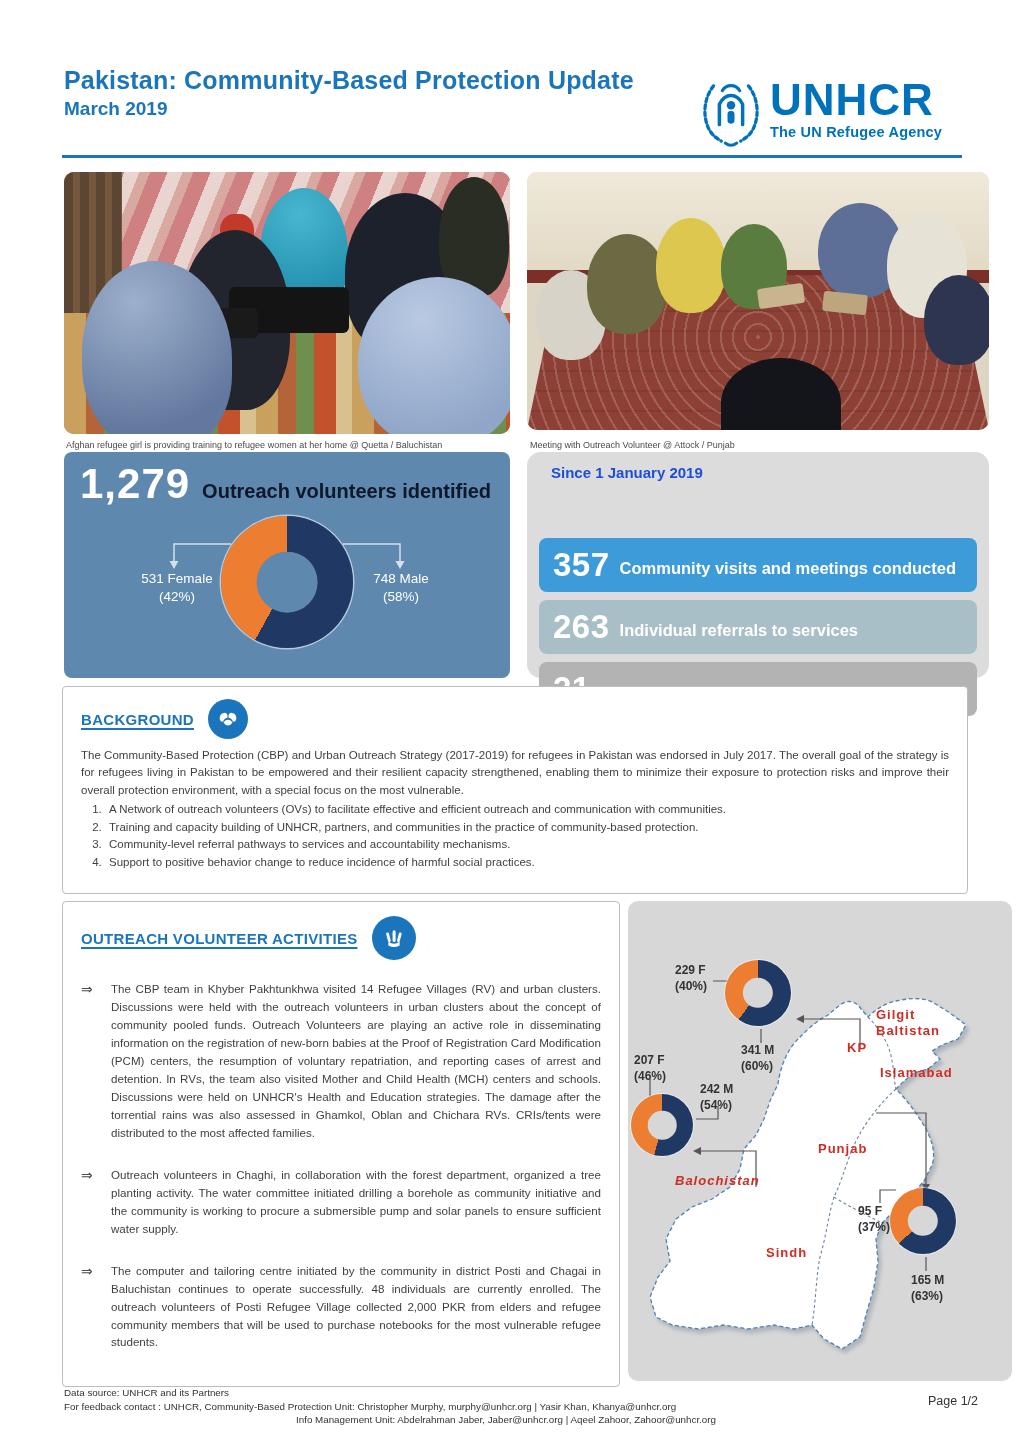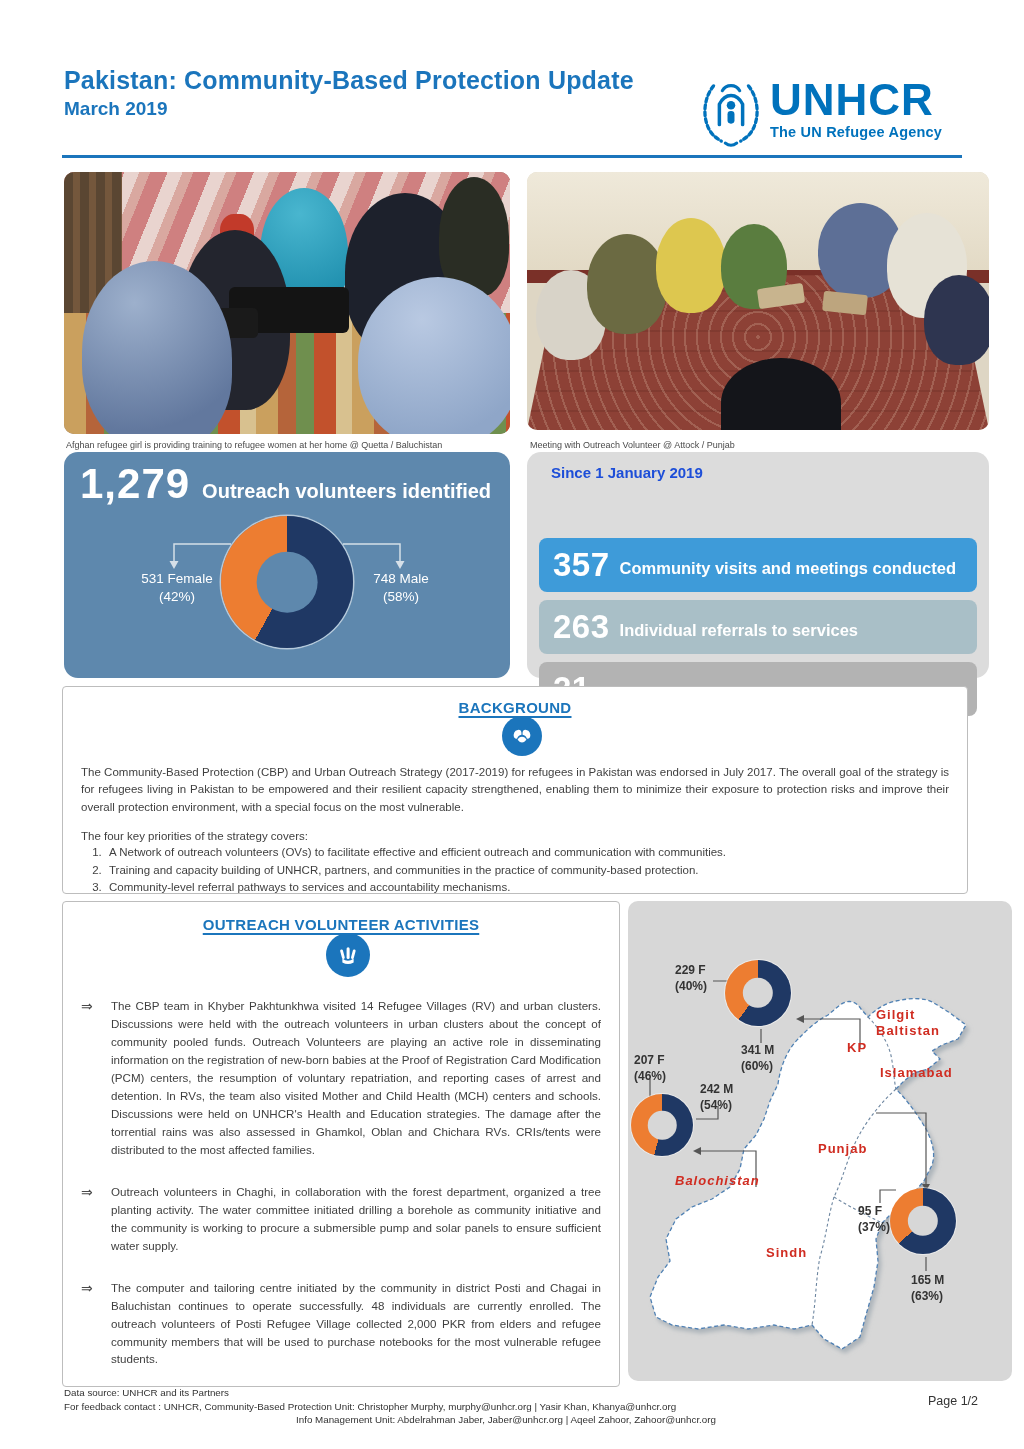--- a/index.html
+++ b/index.html
@@ -63,24 +63,24 @@
   .p3 { left:28%; top:18%; width:70px;  height:95px;  background:#ddc74f; }
   .p4 { left:42%; top:20%; width:66px;  height:85px;  background:#5a7d3f; }
   .p5 { left:63%; top:12%; width:85px;  height:95px;  background:#5d6f96; }
   .p6 { left:78%; top:16%; width:80px;  height:105px; background:#e6e2d6; }
   .p7 { left:86%; top:40%; width:70px;  height:90px;  background:#2e3550; }
   .p8 { left:42%; top:72%; width:120px; height:90px;  border-radius:50% 50% 10% 10%; background:#14151a; }
   .p9 { left:50%; top:44%; width:46px;  height:20px;  border-radius:3px; background:#c8b48e; transform:rotate(-8deg); }
   .p10{ left:64%; top:47%; width:44px;  height:20px;  border-radius:3px; background:#bda57e; transform:rotate(6deg); }
 
   
-  .vol-panel { left:64px; top:452px; width:446px; height:226px; background:#5E88AD; border-radius:14px; }
+  .vol-panel { left:64px; top:452px; width:446px; height:226px; background:#5E88AD; border-radius:8px; }
   .vol-head { position:absolute; left:16px; top:8px; display:flex; align-items:baseline; }
   .vol-value { font-size:42px; font-weight:bold; color:#fff; letter-spacing:1px; }
-  .vol-label { font-size:20px; font-weight:bold; color:#ffffff; margin-left:12px; }
+  .vol-label { font-size:20px; font-weight:bold; color:#0f172a; margin-left:12px; }
   .donut { position:absolute; border-radius:50%; }
   .donut::after { content:""; position:absolute; border-radius:50%;
     left:50%; top:50%; transform:translate(-50%,-50%);
     width:46%; height:46%; background:var(--hole,#fff); }
   .donut-main { left:157px; top:64px; width:132px; height:132px; --hole:#5E88AD;
     box-shadow:0 0 0 1.5px rgba(255,255,255,.55); }
   .vol-lines { position:absolute; left:0; top:0; width:446px; height:226px; }
   .vol-sidelabel { position:absolute; width:110px; text-align:center; color:#fff; font-size:13.5px; line-height:1.3; }
   .vol-female { left:58px;  top:118px; }
   .vol-male   { left:282px; top:118px; }
@@ -93,21 +93,21 @@
   .stat-1 { top:38px;  background:#3E9BD9; }
   .stat-2 { top:100px; background:#A9BFC7; }
   .stat-3 { top:162px; background:#B3B3B3; }
   .stat-value { font-size:33px; font-weight:bold; letter-spacing:.5px; }
   .stat-label { font-size:16.5px; font-weight:bold; margin-left:10px; margin-top:6px; }
 
   
   .section-box { border:1.5px solid #bdbdbd; border-radius:4px; background:#fff; }
   .bg-box  { left:62px; top:686px; width:906px; height:208px; padding:12px 18px; }
   .act-box { left:62px; top:901px; width:558px; height:486px; padding:14px 18px; }
-  .sec-titlerow { display:flex; align-items:center;flex-direction:column; }
+  .sec-titlerow { display:flex; align-items:center; }
   .sec-title { font-size:15px; font-weight:bold; color:#1B75BC; letter-spacing:.3px;
     text-decoration:underline; text-decoration-thickness:2px; text-underline-offset:3px; }
   .sec-icon { width:40px; height:40px; border-radius:50%; background:#1B75BC;
     display:flex; align-items:center; justify-content:center; margin-left:14px; flex:0 0 auto; }
   .sec-icon svg { width:26px; height:26px; }
   .bg-par { margin-top:8px; font-size:11.5px; line-height:1.5; text-align:justify; color:#3f3f3f; }
   .bg-intro { margin-top:14px; font-size:11.5px; }
   .bg-list { margin-top:2px; padding-left:24px; font-size:11.5px; line-height:1.55; }
   .bg-list li { padding-left:4px; }
 
@@ -255,21 +255,20 @@
       <svg viewBox="0 0 24 24">
         <g fill="#fff">
           <path d="M4.6 13.2 Q3.4 7.4 8.1 6.4 Q11.2 5.9 11.5 9 L11.5 10.9 Q8.4 11.5 7.4 14.6 Q5.6 14.6 4.6 13.2Z"></path>
           <path d="M19.4 13.2 Q20.6 7.4 15.9 6.4 Q12.8 5.9 12.5 9 L12.5 10.9 Q15.6 11.5 16.6 14.6 Q18.4 14.6 19.4 13.2Z"></path>
           <path d="M7.9 15.4 Q9.2 12.6 12 12.6 Q14.8 12.6 16.1 15.4 Q14.1 18 12 18 Q9.9 18 7.9 15.4Z"></path>
         </g>
       </svg>
     </span>
   </div>
   <p class="bg-par">The Community-Based Protection (CBP) and Urban Outreach Strategy (2017-2019) for refugees in Pakistan was endorsed in July 2017. The overall goal of the strategy is for refugees living in Pakistan to be empowered and their resilient capacity strengthened, enabling them to minimize their exposure to protection risks and improve their overall protection environment, with a special focus on the most vulnerable.</p>
-  <p class="bg-intro">The four key priorities of the strategy covers:</p>
   <ol class="bg-list">
     <li>A Network of outreach volunteers (OVs) to facilitate effective and efficient outreach and communication with communities.</li>
     <li>Training and capacity building of UNHCR, partners, and communities in the practice of community-based protection.</li>
     <li>Community-level referral pathways to services and accountability mechanisms.</li>
     <li>Support to positive behavior change to reduce incidence of harmful social practices.</li>
   </ol>
 </div>
 
 <div class="abs section-box act-box">
   <div class="sec-titlerow">

